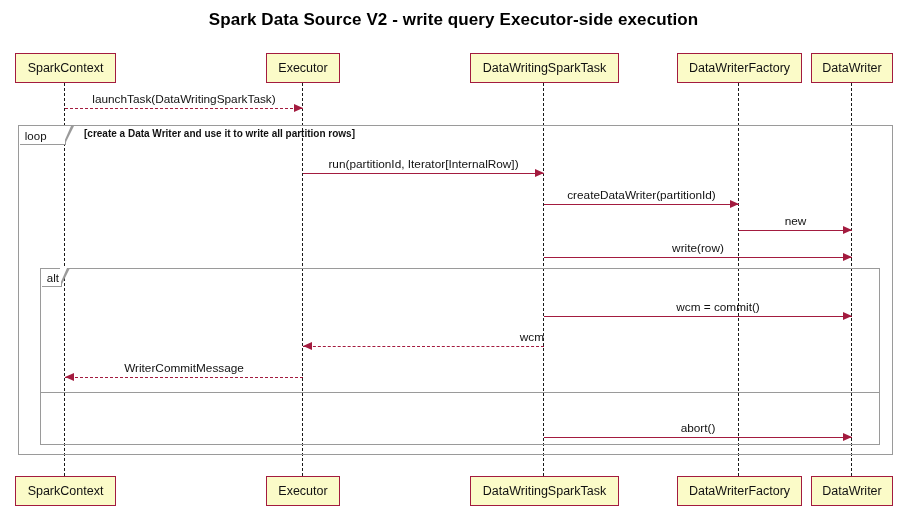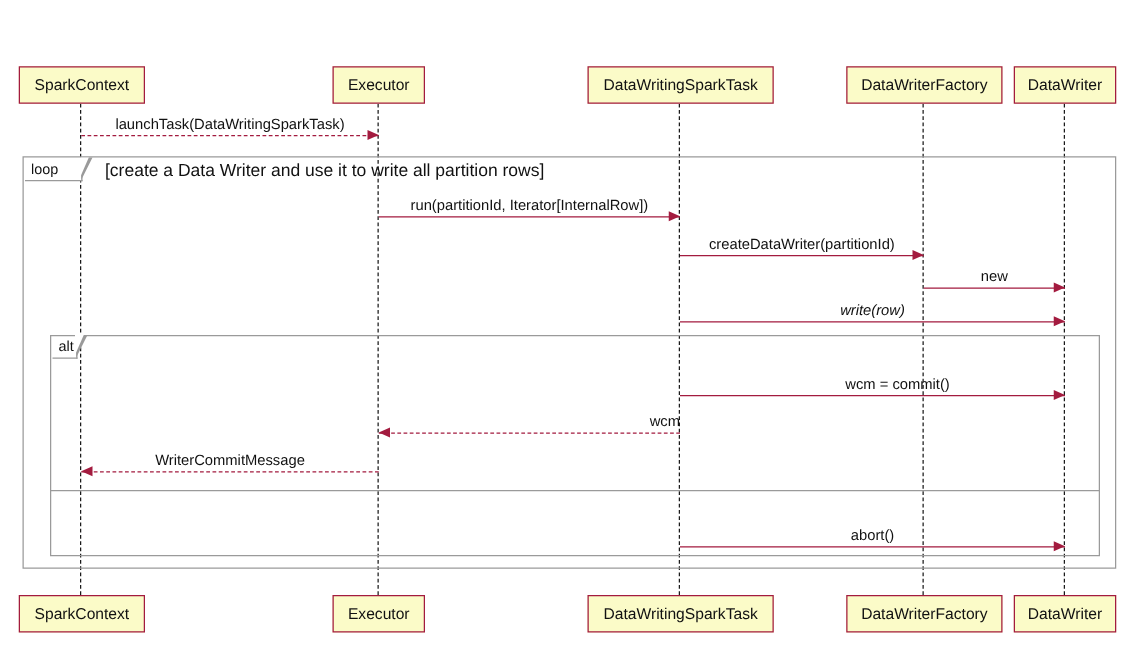--- a/index.html
+++ b/index.html
@@ -104,23 +104,24 @@
     right: -6.5px;
     top: -1.6px;
     width: 0;
     height: 0;
     z-index: 2;
     border-left: 7px solid #ffffff;
     border-bottom: 16.5px solid transparent;
   }
   .frame-cond {
     position: absolute;
-    font-size: 14px;
-    color: #111111;
-    white-space: nowrap;
+    font-size: 10px;
+    color: #111111;
+    white-space: nowrap;
+    font-weight: bold;
   }
 
   
   .msg-line {
     position: absolute;
     height: 0;
     border-top: 1.5px solid #a31b3f;
   }
   .msg-line.dashed {
     border-top: 1.5px dashed #a31b3f;
@@ -156,20 +157,21 @@
     font-size: 12.5px;
     color: #111111;
     white-space: nowrap;
   }
 </style>
 </head>
 <body>
 
 <div id="canvas">
 
+  <div id="diagram-title">Spark Data Source V2 - write query Executor-side execution</div>
 
   <div id="lifelines-layer">
       <div class="lifeline" style="left: 64.3px; top: 83px; height: 393px;"></div>
       <div class="lifeline" style="left: 302.3px; top: 83px; height: 393px;"></div>
       <div class="lifeline" style="left: 543.3px; top: 83px; height: 393px;"></div>
       <div class="lifeline" style="left: 738.3px; top: 83px; height: 393px;"></div>
       <div class="lifeline" style="left: 851.3px; top: 83px; height: 393px;"></div>
     </div>
   <div id="frames-layer">
       <div class="frame" style="left: 18px; top: 125px; width: 875px; height: 330px;"></div>
@@ -187,21 +189,21 @@
       <div class="arrowhead right" style="top: 169.3px; left: 535px;"></div>
       <div class="msg-label" style="left: 303px; width: 241px; top: 157px;">run(partitionId, Iterator[InternalRow])</div>
       <div class="msg-line" style="left: 544px; top: 204px; width: 195px;"></div>
       <div class="arrowhead right" style="top: 200.3px; left: 730px;"></div>
       <div class="msg-label" style="left: 544px; width: 195px; top: 188px;">createDataWriter(partitionId)</div>
       <div class="msg-line" style="left: 739px; top: 230px; width: 113px;"></div>
       <div class="arrowhead right" style="top: 226.3px; left: 843px;"></div>
       <div class="msg-label" style="left: 739px; width: 113px; top: 214px;">new</div>
       <div class="msg-line" style="left: 544px; top: 257px; width: 308px;"></div>
       <div class="arrowhead right" style="top: 253.3px; left: 843px;"></div>
-      <div class="msg-label" style="left: 544px; width: 308px; top: 241px; font-style: italic;">write(row)</div>
+      <div class="msg-label" style="left: 544px; width: 308px; top: 241px;">write(row)</div>
       <div class="msg-line" style="left: 544px; top: 316px; width: 308px;"></div>
       <div class="arrowhead right" style="top: 312.3px; left: 843px;"></div>
       <div class="msg-label" style="left: 564px; width: 308px; top: 300px;">wcm = commit()</div>
       <div class="msg-line dashed" style="left: 303px; top: 346px; width: 241px;"></div>
       <div class="arrowhead left" style="top: 342.3px; left: 303px;"></div>
       <div class="msg-label" style="left: 303px; width: 241px; top: 330px; text-align: right;">wcm</div>
       <div class="msg-line dashed" style="left: 65px; top: 377px; width: 238px;"></div>
       <div class="arrowhead left" style="top: 373.3px; left: 65px;"></div>
       <div class="msg-label" style="left: 65px; width: 238px; top: 361px;">WriterCommitMessage</div>
       <div class="msg-line" style="left: 544px; top: 437px; width: 308px;"></div>

